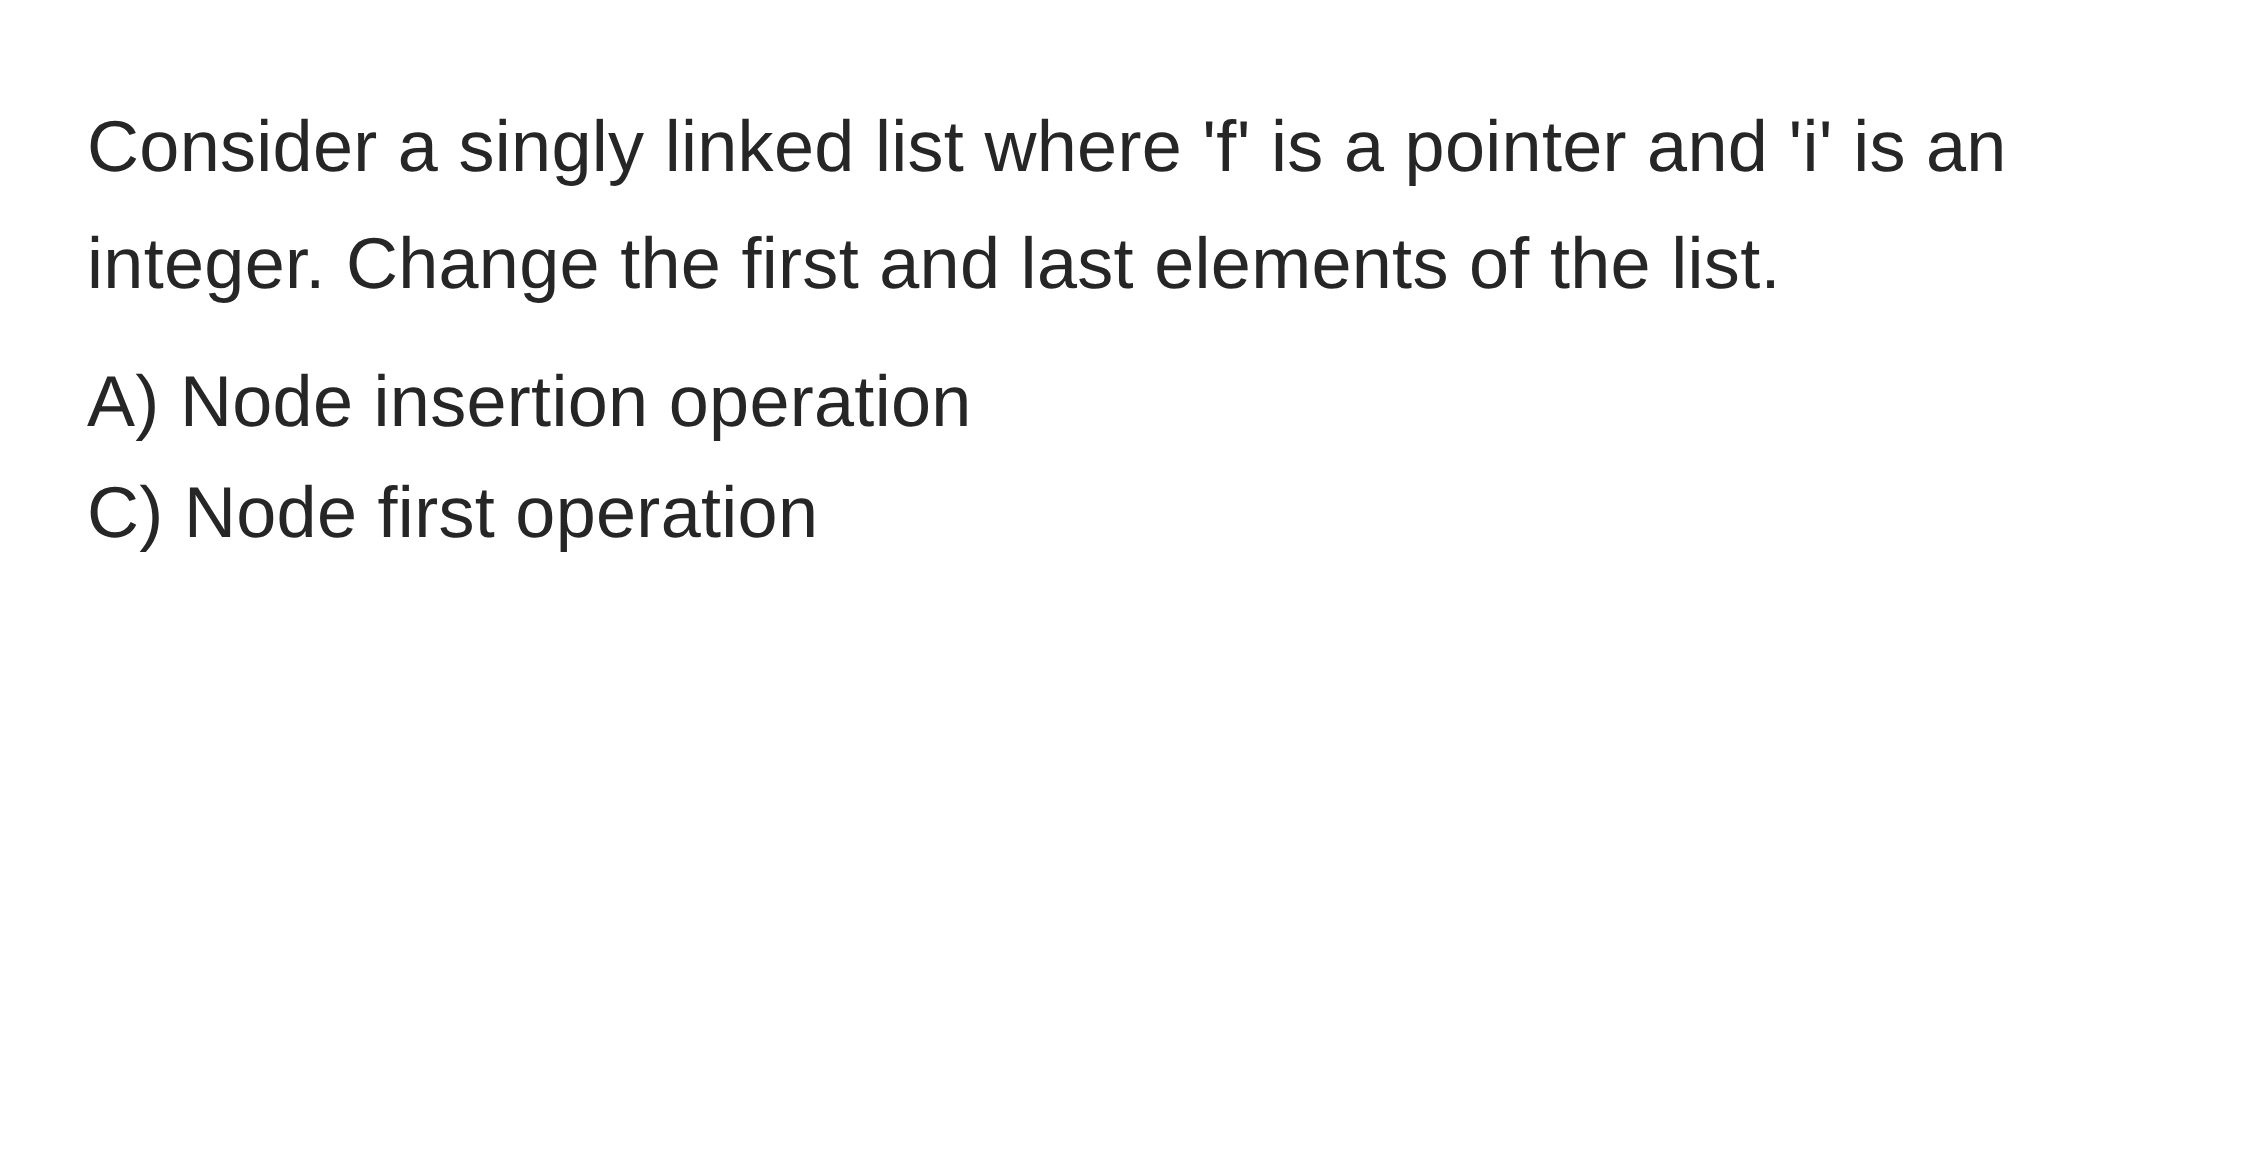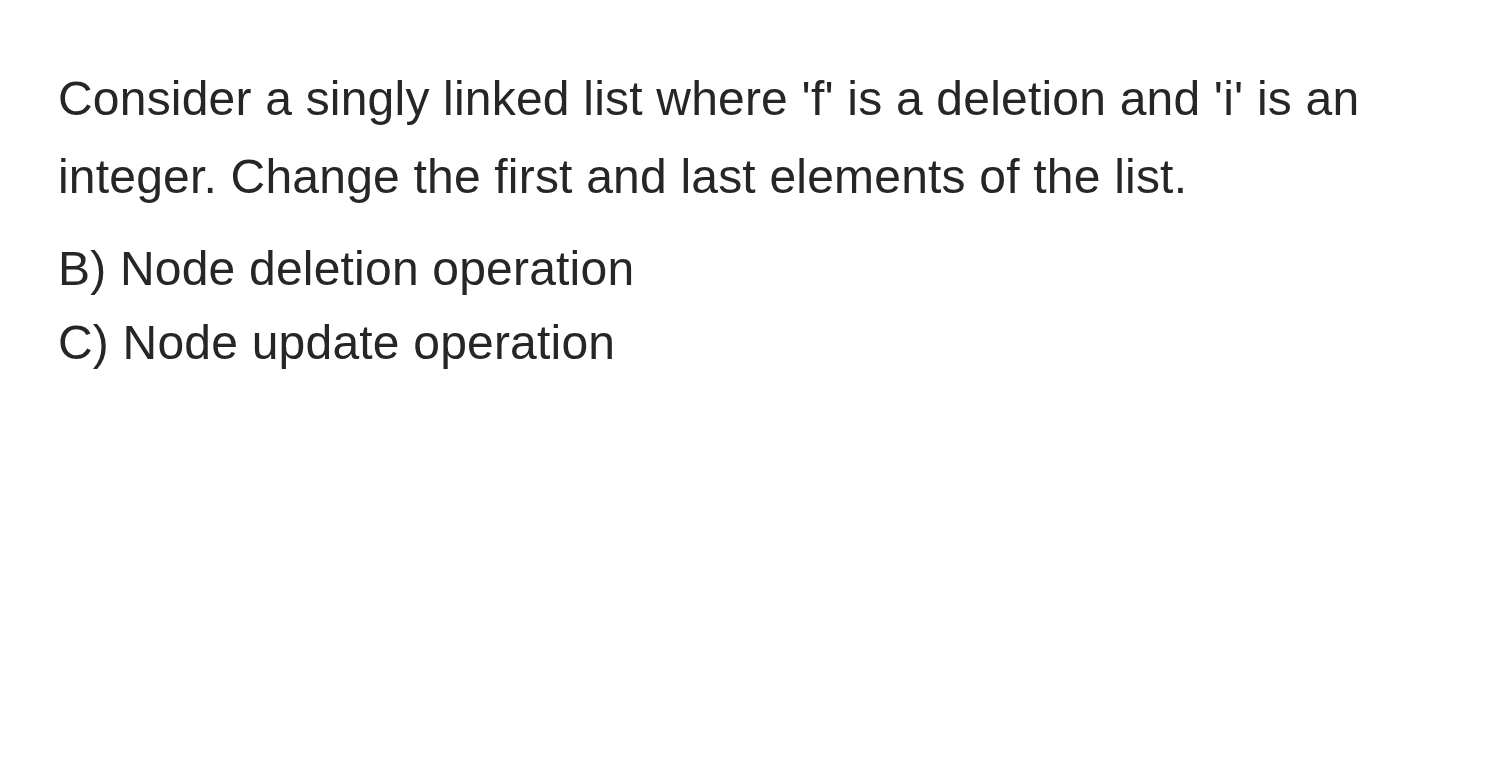--- a/index.html
+++ b/index.html
@@ -38,26 +38,26 @@
   }
   .option-text {
     display: inline;
   }
 </style>
 </head>
 <body>
 
 <div class="page">
 
-  <p class="question">Consider a singly linked list where 'f' is a deletion and 'i' is an integer. Change the first and last elements of the list.</p>
+  <p class="question">Consider a singly linked list where 'f' is a pointer and 'i' is an integer. Change the first and last elements of the list.</p>
 
   <ul class="options">
     <li class="option-row">
-      <span class="option-label">B)</span>
-      <span class="option-text">Node deletion operation</span>
+      <span class="option-label">A)</span>
+      <span class="option-text">Node insertion operation</span>
     </li>
     <li class="option-row">
       <span class="option-label">C)</span>
-      <span class="option-text">Node update operation</span>
+      <span class="option-text">Node first operation</span>
     </li>
   </ul>
 
 </div>
 
 </body></html>

